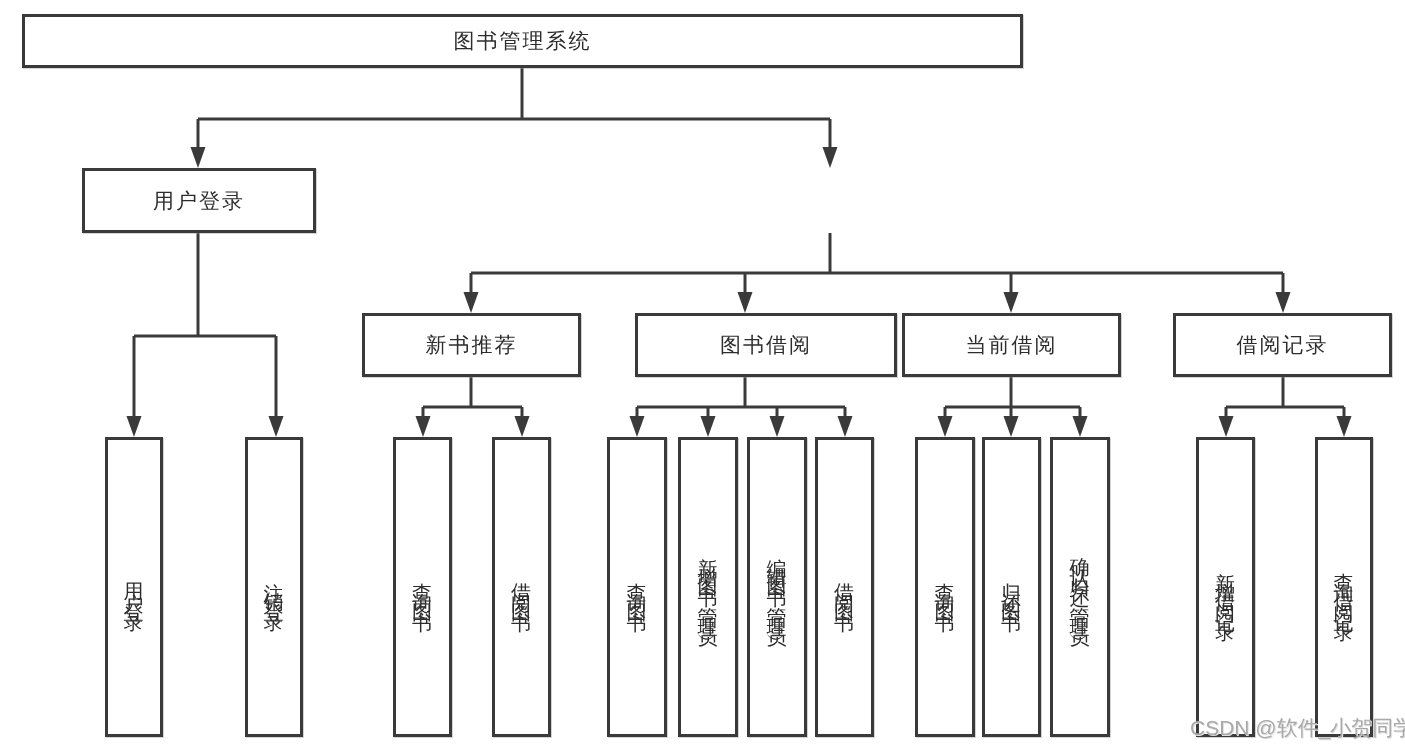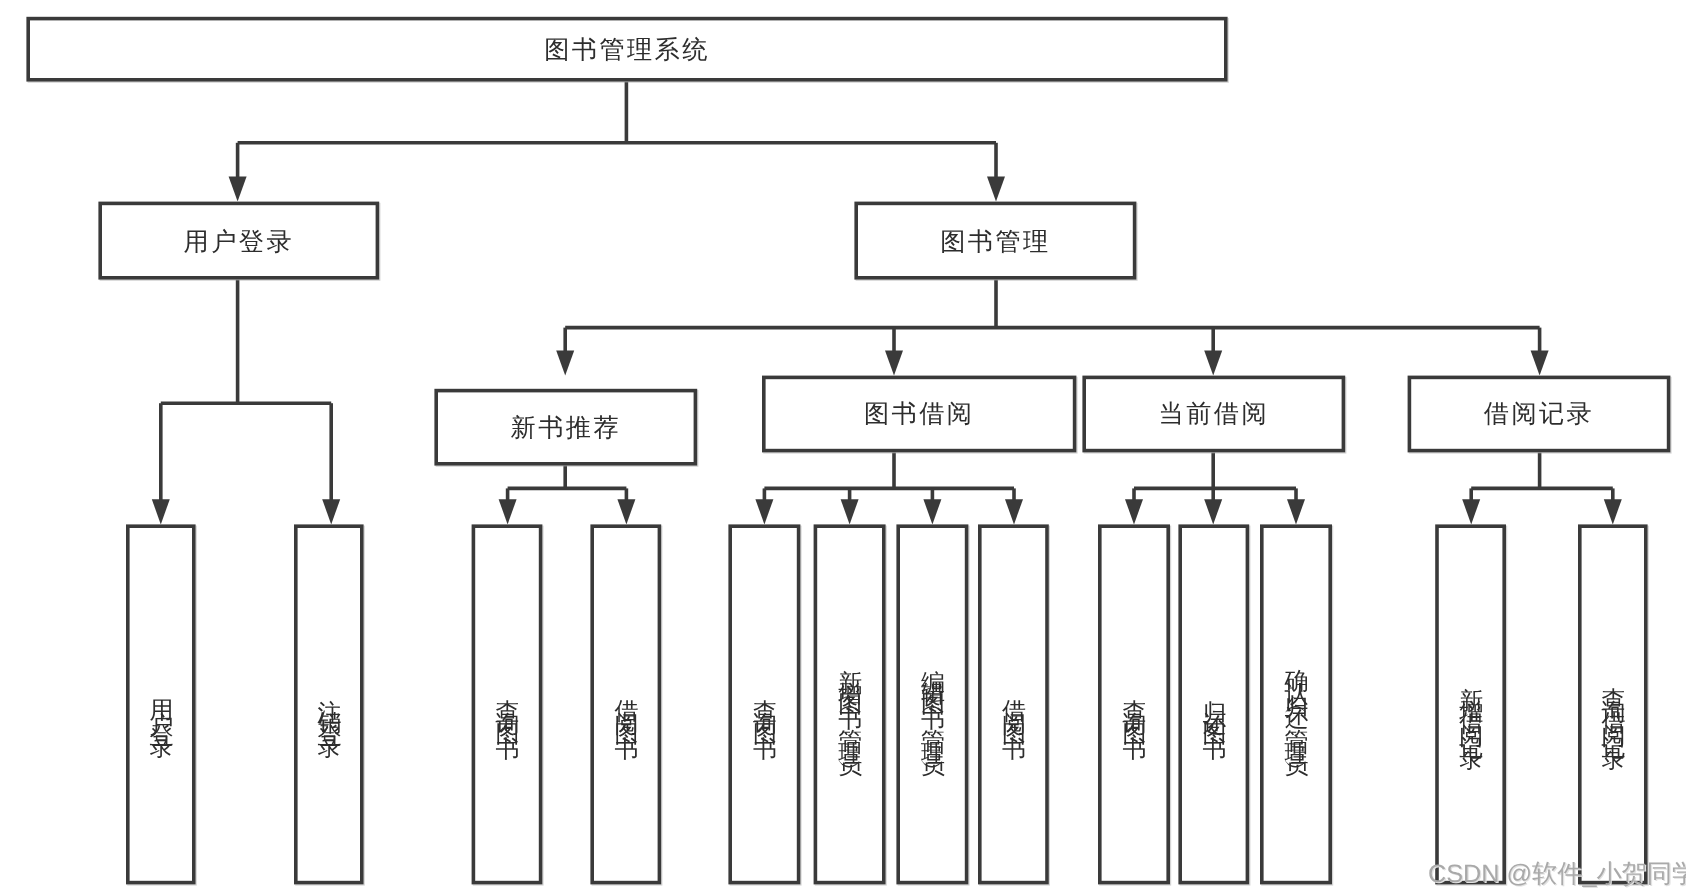--- a/index.html
+++ b/index.html
@@ -41,21 +41,21 @@
     line-height: 1;
     letter-spacing: 10px;
     white-space: nowrap;
   }
   
   .n-root   { left: 22px;   top: 14px;  width: 1001px; height: 54px; }
   
   .n-login  { left: 82px;   top: 168px; width: 234px;  height: 65px; }
   .n-mgmt   { left: 712px;  top: 168px; width: 235px;  height: 65px; }
   
-  .n-new    { left: 362px;  top: 324px; width: 219px;  height: 64px; }
+  .n-new    { left: 362px;  top: 313px; width: 219px;  height: 64px; }
   .n-borrow { left: 635px;  top: 313px; width: 262px;  height: 64px; }
   .n-cur    { left: 902px;  top: 313px; width: 219px;  height: 64px; }
   .n-rec    { left: 1173px; top: 313px; width: 219px;  height: 64px; }
   
   .leaf { top: 437px; height: 300px; }
   .lf-1  { left: 105px;  width: 58px; }
   .lf-2  { left: 245px;  width: 58px; }
   .lf-3  { left: 393px;  width: 59px; }
   .lf-4  { left: 492px;  width: 59px; }
   .lf-5  { left: 607px;  width: 60px; }
@@ -138,23 +138,20 @@
       <polygon points="1336.5,416 1351.5,416 1344,437" fill="#3a3a3a"></polygon>
     </svg>
 
   <div class="node n-root">
     <span class="hlabel">图书管理系统</span>
   </div>
 
   <div class="node n-login">
     <span class="hlabel">用户登录</span>
   </div>
-  <div class="node n-mgmt">
-    <span class="hlabel">图书管理</span>
-  </div>
 
   <div class="node n-new">
     <span class="hlabel">新书推荐</span>
   </div>
   <div class="node n-borrow">
     <span class="hlabel">图书借阅</span>
   </div>
   <div class="node n-cur">
     <span class="hlabel">当前借阅</span>
   </div>

